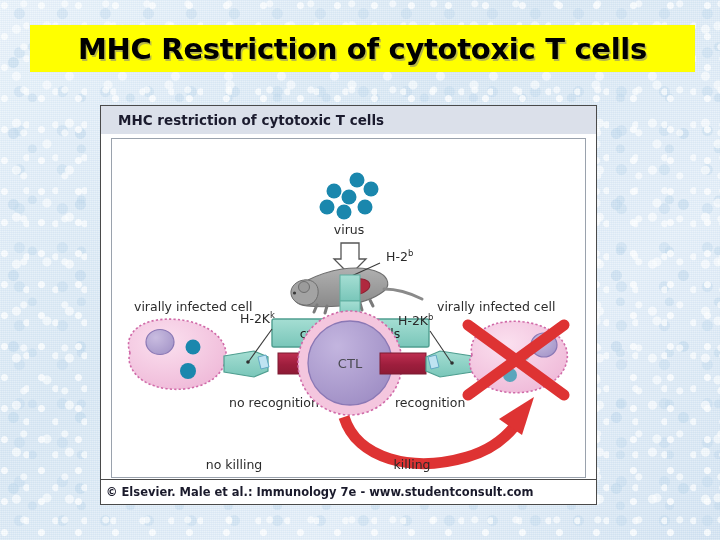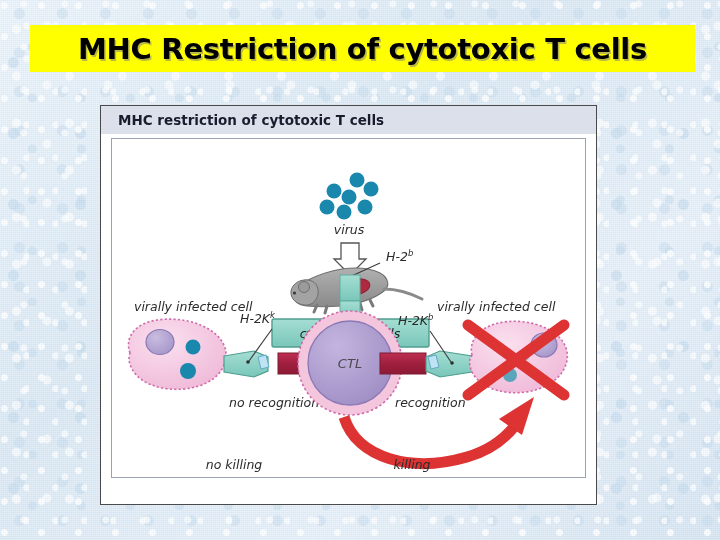--- a/index.html
+++ b/index.html
@@ -97,21 +97,20 @@
   #figure-body {
     position: absolute;
     left: 10px;
     top: 32px;
     right: 10px;
     bottom: 26px;
     border: 1px solid #9aa2ad;
     background: #ffffff;
     box-sizing: border-box;
     overflow: hidden;
-    font-style: italic;
   }
   #figure-caption {
     position: absolute;
     left: 0;
     right: 0;
     bottom: 0;
     height: 25px;
     border-top: 1px solid #4a4a4a;
     display: flex;
     align-items: center;
@@ -309,14 +308,17 @@
         <path d="M232,278 C245,320 300,334 355,318 C376,312 392,300 402,288" fill="none" stroke="#de3333" stroke-width="11" stroke-linecap="butt"></path>
         <path d="M422,258 L410,296 L387,280 Z" fill="#de3333"></path>
       </g>
 
       <text class="dlabel" x="122" y="330" text-anchor="middle">no killing</text>
       <text class="dlabel" x="300" y="330" text-anchor="middle">killing</text>
 
     </svg>
   </div>
 
+  <div id="figure-caption">
+    <span id="figure-caption-text">© Elsevier. Male et al.: Immunology 7e - www.studentconsult.com</span>
+  </div>
 
 </div>
 
 </body></html>

